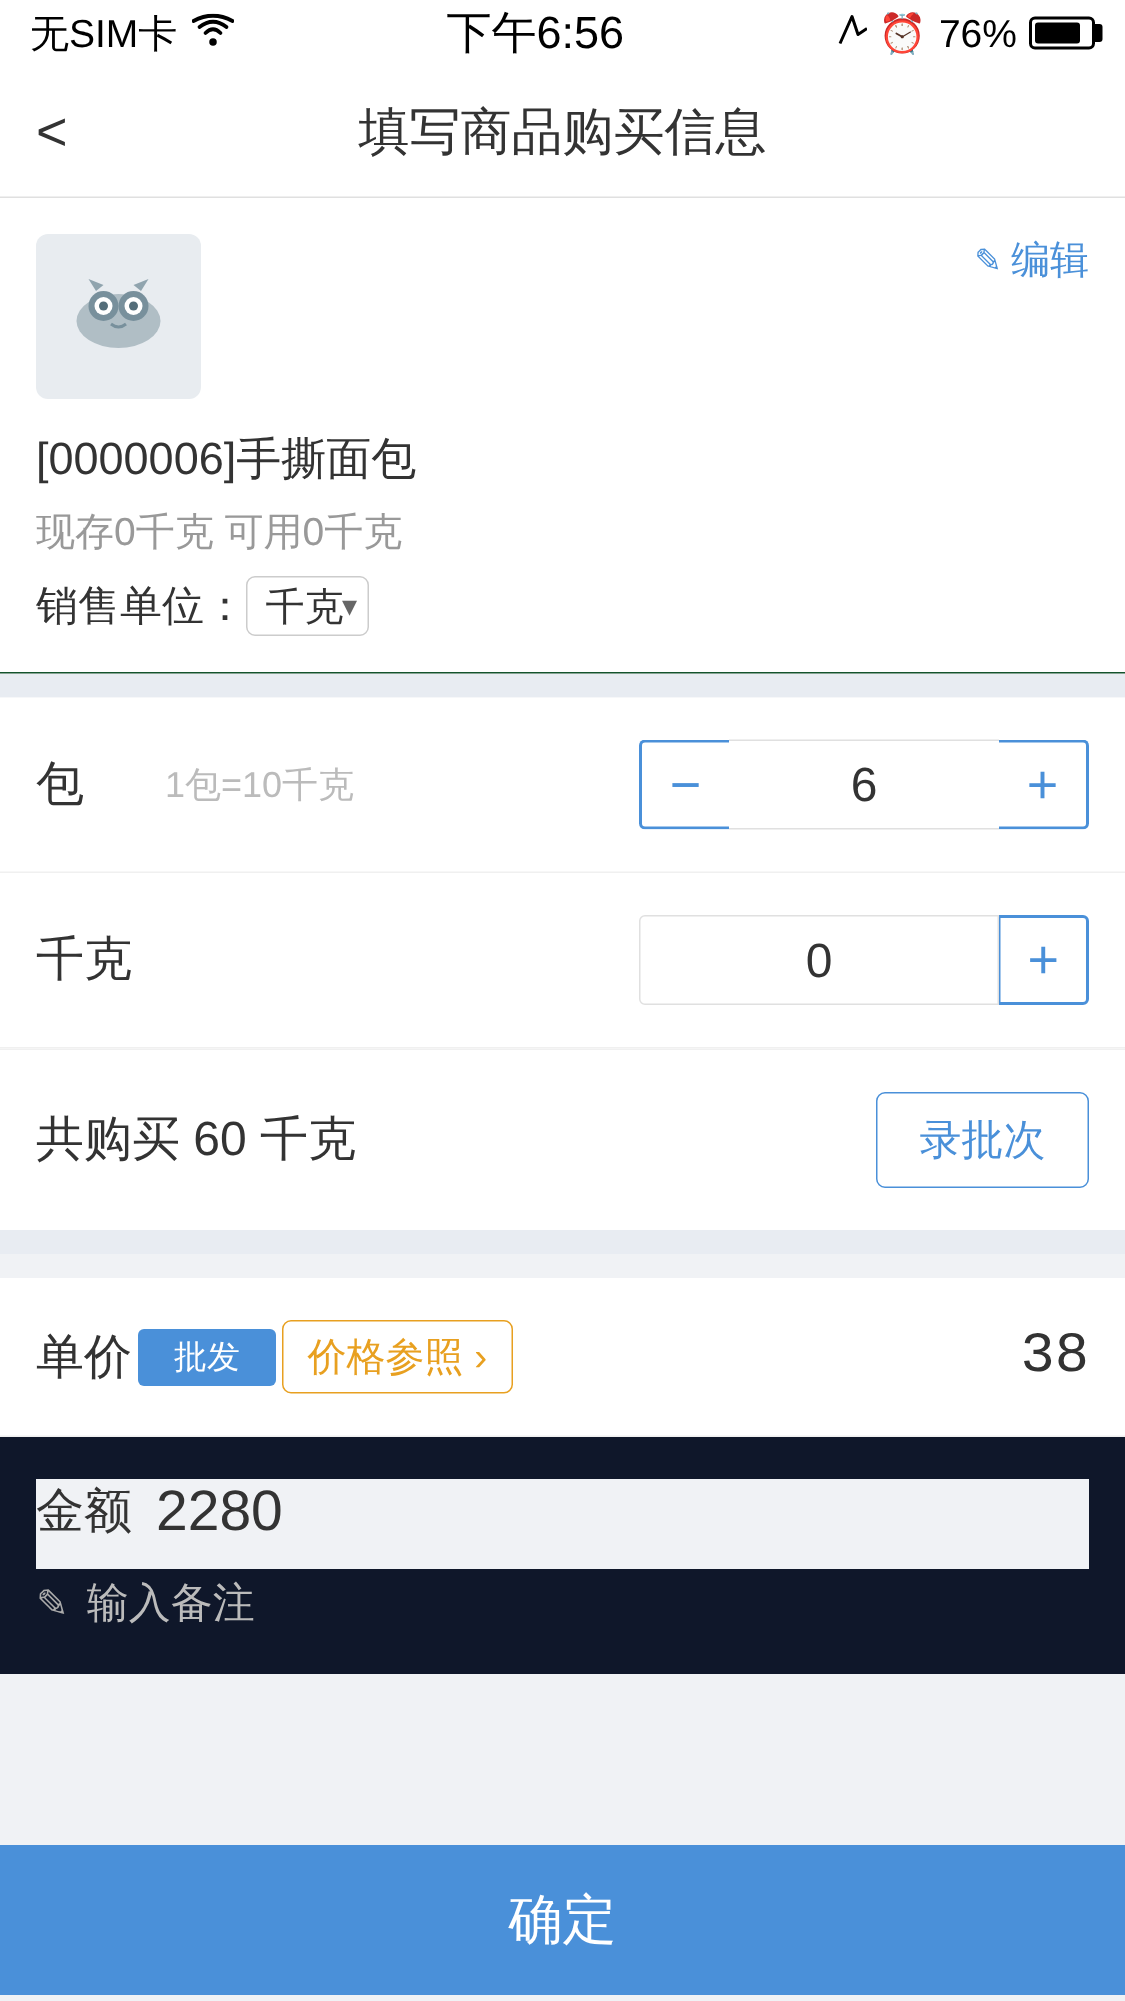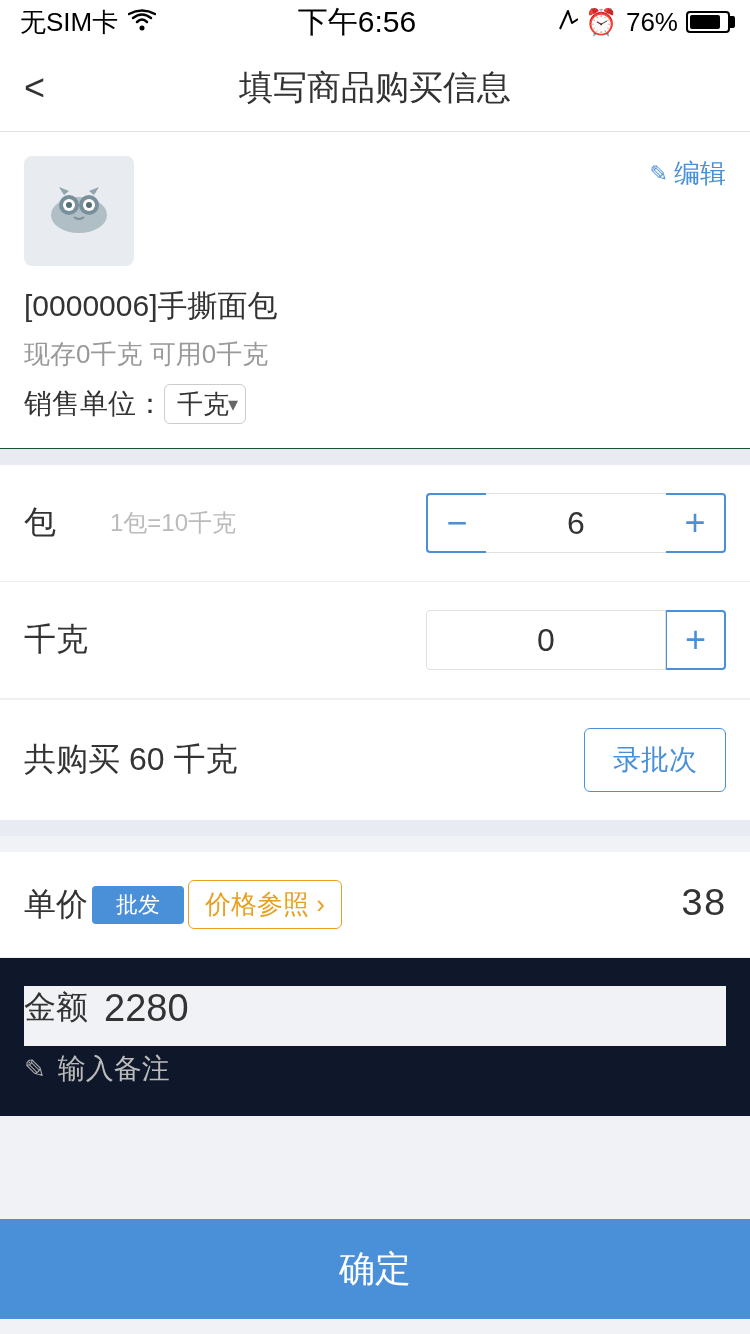--- a/index.html
+++ b/index.html
@@ -333,21 +333,21 @@
     
     .empty-space {
       background: #f0f2f5;
       flex: 1;
       min-height: 400px;
     }
 
     
     .confirm-btn {
       position: fixed;
-      bottom: 15px;
+      bottom: 4px;
       left: 0;
       width: 750px;
       height: 100px;
       background: #4a90d9;
       color: #fff;
       font-size: 36px;
       border: none;
       cursor: pointer;
       display: flex;
       align-items: center;

